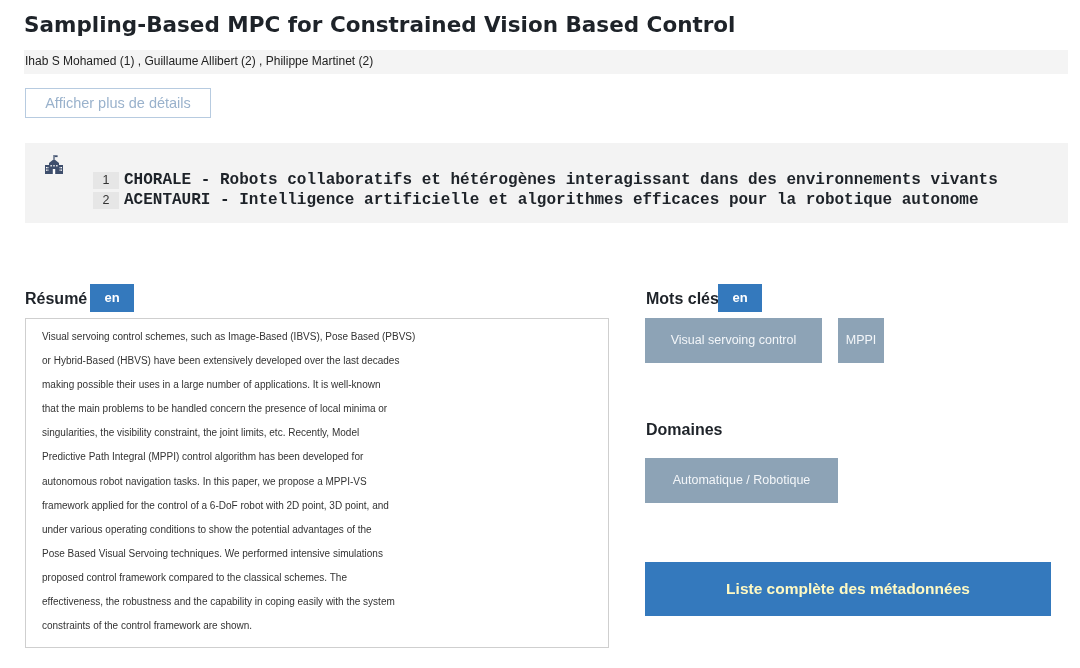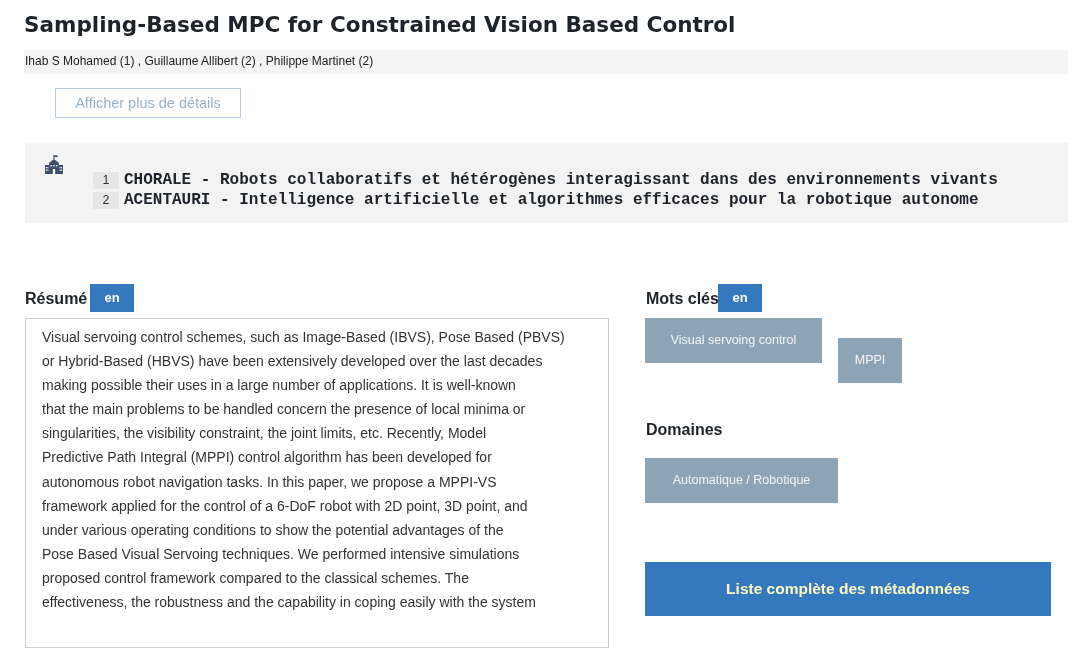--- a/index.html
+++ b/index.html
@@ -24,21 +24,21 @@
       font-family: "Liberation Sans", sans-serif;
       font-size: 12px; color: #222;
       line-height: 22px; padding-left: 1px; white-space: nowrap;
     }
 
     .details-btn {
       position: absolute; left: 25px; top: 88px; width: 186px; height: 30px;
       border: 1px solid #b7cbe0; background: #fff;
       font-family: "Liberation Sans", sans-serif;
       font-size: 14.5px; color: #9ab2cc;
-      line-height: 28px; text-align: center; cursor: pointer; margin-left: 30px;
+      line-height: 28px; text-align: center; cursor: pointer;
     }
 
     .affil-box {
       position: absolute; left: 25px; top: 143px; width: 1043px; height: 80px;
       background: #f3f3f3;
     }
     .affil-icon {
       position: absolute; left: 19px; top: 12px; width: 20px; height: 20px;
     }
     .affil-list {
@@ -70,21 +70,21 @@
       font-family: "Liberation Sans", sans-serif;
       font-size: 13px; font-weight: bold;
       text-align: center; line-height: 28px; cursor: pointer;
     }
 
     .abstract-box {
       position: absolute; left: 25px; top: 318px; width: 584px; height: 330px;
       border: 1px solid #cfcfcf; background: #fff;
       padding: 6px 16px 0 16px;
       font-family: "Liberation Sans", sans-serif;
-      font-size: 14px; line-height: 24.1px; color: #333;
+      font-size: 10px; line-height: 24.1px; color: #333;
     }
     .abstract-line { display: block; white-space: nowrap; }
 
     .chip {
       position: absolute; height: 45px;
       background: #8da3b6; color: #f3f6f9;
       font-family: "Liberation Sans", sans-serif;
       font-size: 12.5px; line-height: 45px;
       text-align: center; cursor: pointer; white-space: nowrap;
     }
@@ -152,26 +152,27 @@
     <span class="abstract-line">making possible their uses in a large number of applications. It is well-known</span>
     <span class="abstract-line">that the main problems to be handled concern the presence of local minima or</span>
     <span class="abstract-line">singularities, the visibility constraint, the joint limits, etc. Recently, Model</span>
     <span class="abstract-line">Predictive Path Integral (MPPI) control algorithm has been developed for</span>
     <span class="abstract-line">autonomous robot navigation tasks. In this paper, we propose a MPPI-VS</span>
     <span class="abstract-line">framework applied for the control of a 6-DoF robot with 2D point, 3D point, and</span>
     <span class="abstract-line">under various operating conditions to show the potential advantages of the</span>
     <span class="abstract-line">Pose Based Visual Servoing techniques. We performed intensive simulations</span>
     <span class="abstract-line">proposed control framework compared to the classical schemes. The</span>
     <span class="abstract-line">effectiveness, the robustness and the capability in coping easily with the system</span>
+    <span class="abstract-line">constraints of the control framework are shown.</span>
   </div>
 
   <span class="section-label" style="left:646px; top:290px;">Mots clés</span>
   <span class="lang-badge" style="left:718px; top:284px;">en</span>
 
   <span class="chip" style="left:645px; top:318px; width:177px;text-align:center;">Visual servoing control</span>
-  <span class="chip" style="left:838px; top:318px; width:64px;margin-top:20px;">MPPI</span>
+  <span class="chip" style="left:838px; top:318px; width:46px;">MPPI</span>
 
   <span class="section-label" style="left:646px; top:421px;">Domaines</span>
   <span class="chip" style="left:645px; top:458px; width:193px;">Automatique / Robotique</span>
 
   <div class="meta-btn">Liste complète des métadonnées</div>
 
 </div>
 
 </body></html>

